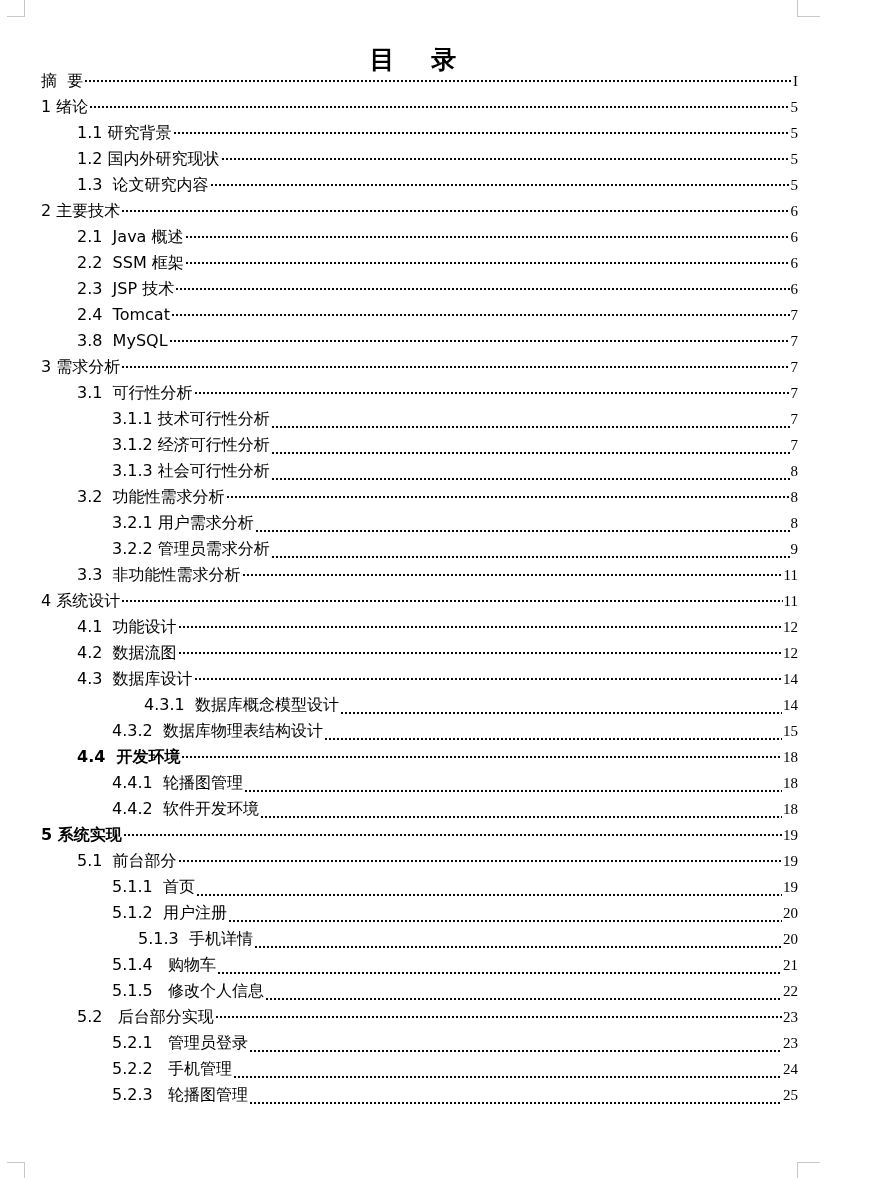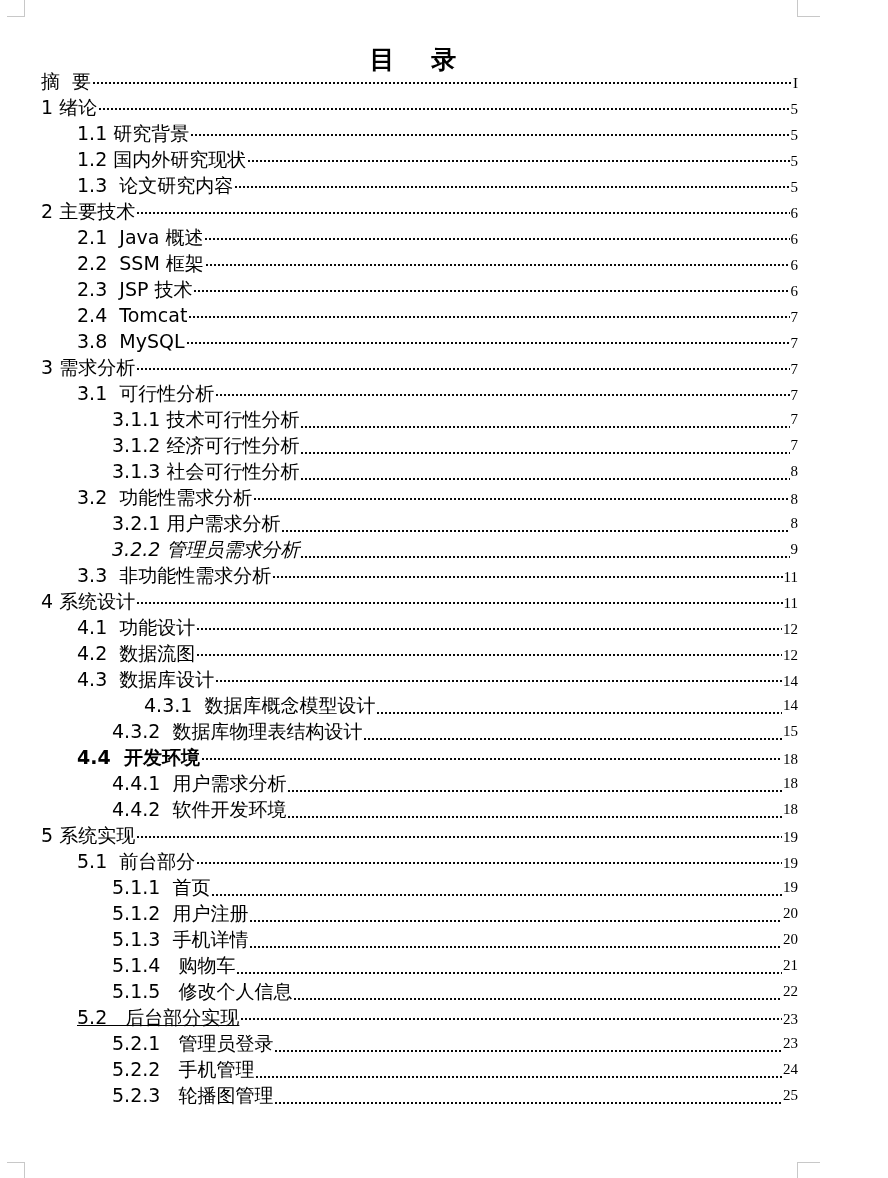--- a/index.html
+++ b/index.html
@@ -5,21 +5,21 @@
     html, body { margin: 0; padding: 0; background: #ffffff; }
     body { width: 888px; height: 1178px; position: relative; overflow: hidden; font-family: "Liberation Serif", "DejaVu Serif", serif; color: #000; }
     .crop { position: absolute; border-color: #c8c8c8; border-style: solid; border-width: 0; width: 17px; height: 16px; }
     .crop.tl { left: 7px; top: 0px; border-right-width: 1px; border-bottom-width: 1px; }
     .crop.tr { left: 797px; top: 0px; width: 22px; border-left-width: 1px; border-bottom-width: 1px; }
     .crop.bl { left: 7px; top: 1162px; border-right-width: 1px; border-top-width: 1px; }
     .crop.br { left: 797px; top: 1162px; width: 22px; border-left-width: 1px; border-top-width: 1px; }
     .title { position: absolute; top: 26px; left: 0; width: 840px; text-align: center; font-family: "DejaVu Sans", sans-serif; font-weight: bold; font-size: 25px; letter-spacing: 14px; line-height: 34px; }
     .toc { position: absolute; top: 68px; left: 41px; width: 757px; }
     .row { display: flex; align-items: baseline; height: 26px; line-height: 26px; font-size: 15px; white-space: nowrap; }
-    .row .label { flex: 0 0 auto; font-family: "DejaVu Sans", sans-serif; font-size: 19px; }
+    .row .label { flex: 0 0 auto; font-family: "DejaVu Sans", sans-serif; font-size: 16px; }
     .row.lv0 .label.en { font-family: "Liberation Serif", serif; font-size: 15px; }
     .row.lv1 { padding-left: 36px; }
     .row.lv2 { padding-left: 71px; align-items: flex-end; }
     .row .leader { flex: 1 1 auto; overflow: hidden; margin: 0 1px; position: relative; top: -4px; height: 2px; background-image: radial-gradient(circle, #000 0.7px, transparent 0.9px); background-size: 4px 2px; background-repeat: repeat-x; align-self: auto; }
     .row .page { flex: 0 0 auto; font-family: "Liberation Serif", serif; font-size: 15px; text-align: right; }
   </style>
 </head>
 <body>
 
 <div class="crop tl"></div>
@@ -114,21 +114,21 @@
       <span class="label" style="white-space: pre;">3.2  功能性需求分析</span>
       <span class="leader"></span>
       <span class="page">8</span>
     </div>
     <div class="row lv2">
       <span class="label" style="white-space: pre;">3.2.1 用户需求分析</span>
       <span class="leader"></span>
       <span class="page">8</span>
     </div>
     <div class="row lv2">
-      <span class="label" style="white-space: pre; font-style: italic;">3.2.2 管理员需求分析</span>
+      <span class="label" style="white-space: pre;">3.2.2 管理员需求分析</span>
       <span class="leader"></span>
       <span class="page">9</span>
     </div>
     <div class="row lv1">
       <span class="label" style="white-space: pre;">3.3  非功能性需求分析</span>
       <span class="leader"></span>
       <span class="page">11</span>
     </div>
     <div class="row lv0">
       <span class="label" style="white-space: pre;">4 系统设计</span>
@@ -159,66 +159,66 @@
       <span class="label" style="white-space: pre;">4.3.2  数据库物理表结构设计</span>
       <span class="leader"></span>
       <span class="page">15</span>
     </div>
     <div class="row lv1">
       <span class="label" style="white-space: pre; font-weight: bold;">4.4  开发环境</span>
       <span class="leader"></span>
       <span class="page">18</span>
     </div>
     <div class="row lv2">
-      <span class="label" style="white-space: pre;">4.4.1  用户需求分析</span>
+      <span class="label" style="white-space: pre;">4.4.1  轮播图管理</span>
       <span class="leader"></span>
       <span class="page">18</span>
     </div>
     <div class="row lv2">
       <span class="label" style="white-space: pre;">4.4.2  软件开发环境</span>
       <span class="leader"></span>
       <span class="page">18</span>
     </div>
     <div class="row lv0">
-      <span class="label" style="white-space: pre;">5 系统实现</span>
+      <span class="label" style="white-space: pre; font-weight: bold;">5 系统实现</span>
       <span class="leader"></span>
       <span class="page">19</span>
     </div>
     <div class="row lv1">
       <span class="label" style="white-space: pre;">5.1  前台部分</span>
       <span class="leader"></span>
       <span class="page">19</span>
     </div>
     <div class="row lv2">
       <span class="label" style="white-space: pre;">5.1.1  首页</span>
       <span class="leader"></span>
       <span class="page">19</span>
     </div>
     <div class="row lv2">
       <span class="label" style="white-space: pre;">5.1.2  用户注册</span>
       <span class="leader"></span>
       <span class="page">20</span>
     </div>
     <div class="row lv2">
-      <span class="label" style="white-space: pre;">5.1.3  手机详情</span>
+      <span class="label" style="white-space: pre; margin-left: 26px;">5.1.3  手机详情</span>
       <span class="leader"></span>
       <span class="page">20</span>
     </div>
     <div class="row lv2">
       <span class="label" style="white-space: pre;">5.1.4   购物车</span>
       <span class="leader"></span>
       <span class="page">21</span>
     </div>
     <div class="row lv2">
       <span class="label" style="white-space: pre;">5.1.5   修改个人信息</span>
       <span class="leader"></span>
       <span class="page">22</span>
     </div>
     <div class="row lv1">
-      <span class="label" style="white-space: pre; text-decoration: underline;">5.2   后台部分实现</span>
+      <span class="label" style="white-space: pre;">5.2   后台部分实现</span>
       <span class="leader"></span>
       <span class="page">23</span>
     </div>
     <div class="row lv2">
       <span class="label" style="white-space: pre;">5.2.1   管理员登录</span>
       <span class="leader"></span>
       <span class="page">23</span>
     </div>
     <div class="row lv2">
       <span class="label" style="white-space: pre;">5.2.2   手机管理</span>

